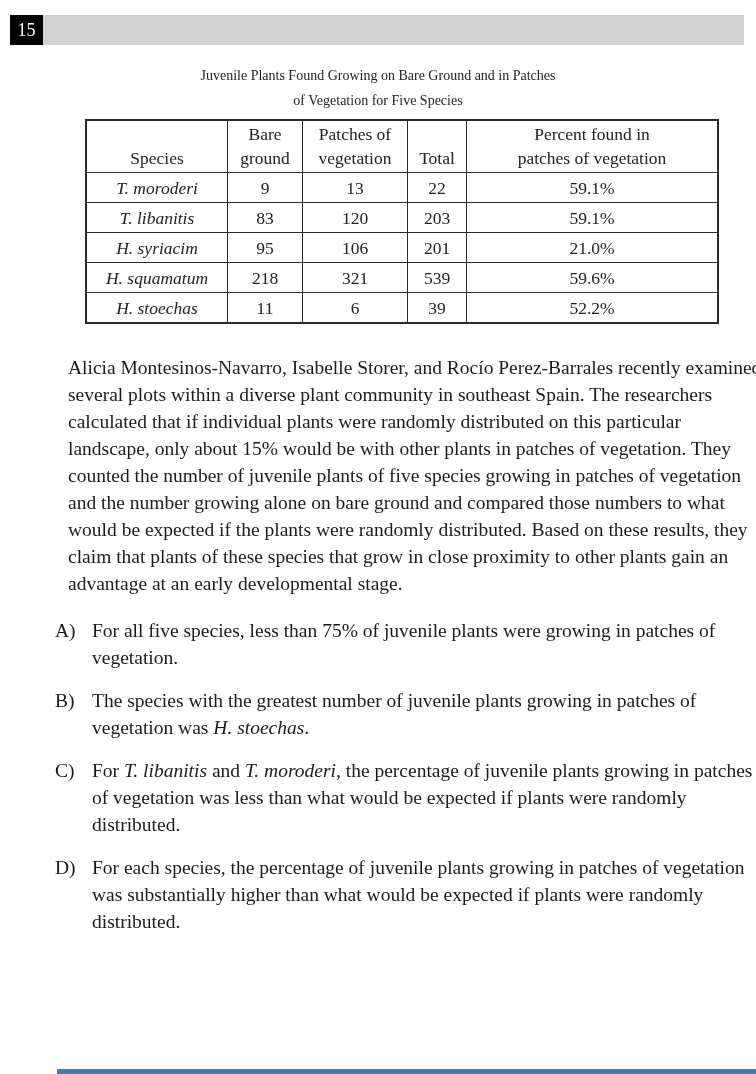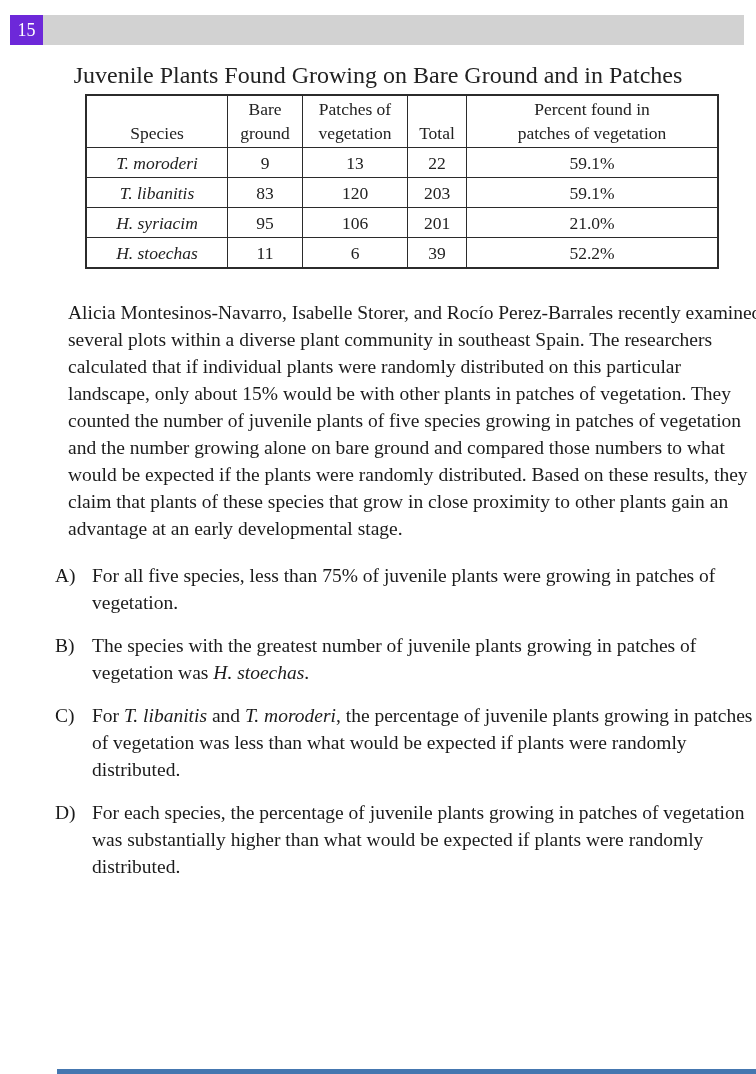--- a/index.html
+++ b/index.html
@@ -12,32 +12,32 @@
     overflow: hidden;
   }
   
   .topbar {
     position: absolute; left: 10px; top: 15px;
     width: 734px; height: 30px;
     display: flex;
   }
   .qnum {
     width: 33px; height: 30px;
-    background: #6d28d9; color: #ffffff;
+    background: #000000; color: #ffffff;
     display: flex; align-items: center; justify-content: center;
     font-size: 18px;
   }
   .bar-fill { flex: 1; background: #d2d2d2; }
 
   .content { position: absolute; top: 45px; left: 0; width: 756px; }
 
   .fig-title {
     margin-top: 18px;
     text-align: center;
-    font-size: 24px;
+    font-size: 14px;
     line-height: 25px;
     color: #222;
   }
 
   table.data {
     border-collapse: collapse;
     margin: 6px 0 0 85px;
     font-size: 17.5px;
     color: #222;
     border: 2px solid #2b2b2b;
@@ -97,20 +97,21 @@
 
 <div class="topbar">
   <div class="qnum">15</div>
   <div class="bar-fill"></div>
 </div>
 
 <div class="content">
 
   <div class="fig-title">
     <div>Juvenile Plants Found Growing on Bare Ground and in Patches</div>
+    <div>of Vegetation for Five Species</div>
   </div>
 
   <table class="data">
     <thead>
       <tr>
         <th class="col-species">Species</th>
         <th class="col-bare">Bare
 ground</th>
         <th class="col-patches">Patches of
 vegetation</th>
@@ -135,20 +136,27 @@
         <td>59.1%</td>
       </tr>
       <tr>
         <td class="species-cell">H. syriacim</td>
         <td>95</td>
         <td>106</td>
         <td>201</td>
         <td>21.0%</td>
       </tr>
       <tr>
+        <td class="species-cell">H. squamatum</td>
+        <td>218</td>
+        <td>321</td>
+        <td>539</td>
+        <td>59.6%</td>
+      </tr>
+      <tr>
         <td class="species-cell">H. stoechas</td>
         <td>11</td>
         <td>6</td>
         <td>39</td>
         <td>52.2%</td>
       </tr>
     </tbody>
   </table>
 
   <p class="passage">Alicia Montesinos-Navarro, Isabelle Storer, and Rocío Perez-Barrales recently examined several plots within a diverse plant community in southeast Spain. The researchers calculated that if individual plants were randomly distributed on this particular landscape, only about 15% would be with other plants in patches of vegetation. They counted the number of juvenile plants of five species growing in patches of vegetation and the number growing alone on bare ground and compared those numbers to what would be expected if the plants were randomly distributed. Based on these results, they claim that plants of these species that grow in close proximity to other plants gain an advantage at an early developmental stage.</p>

